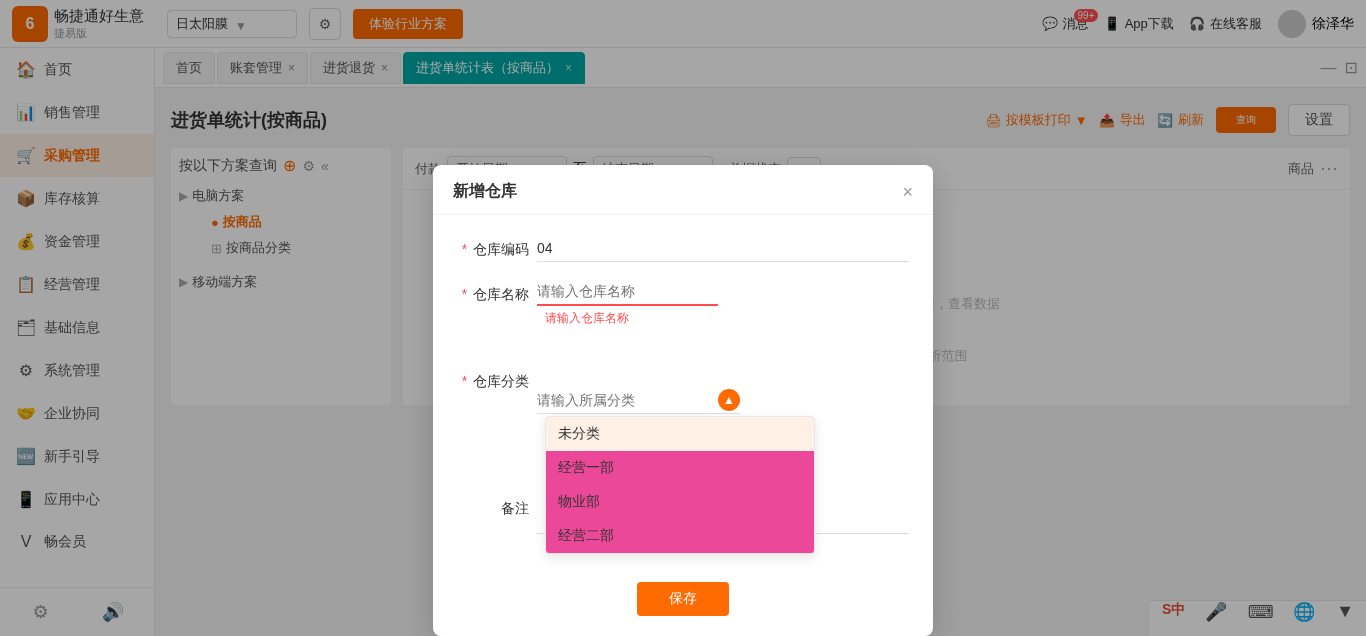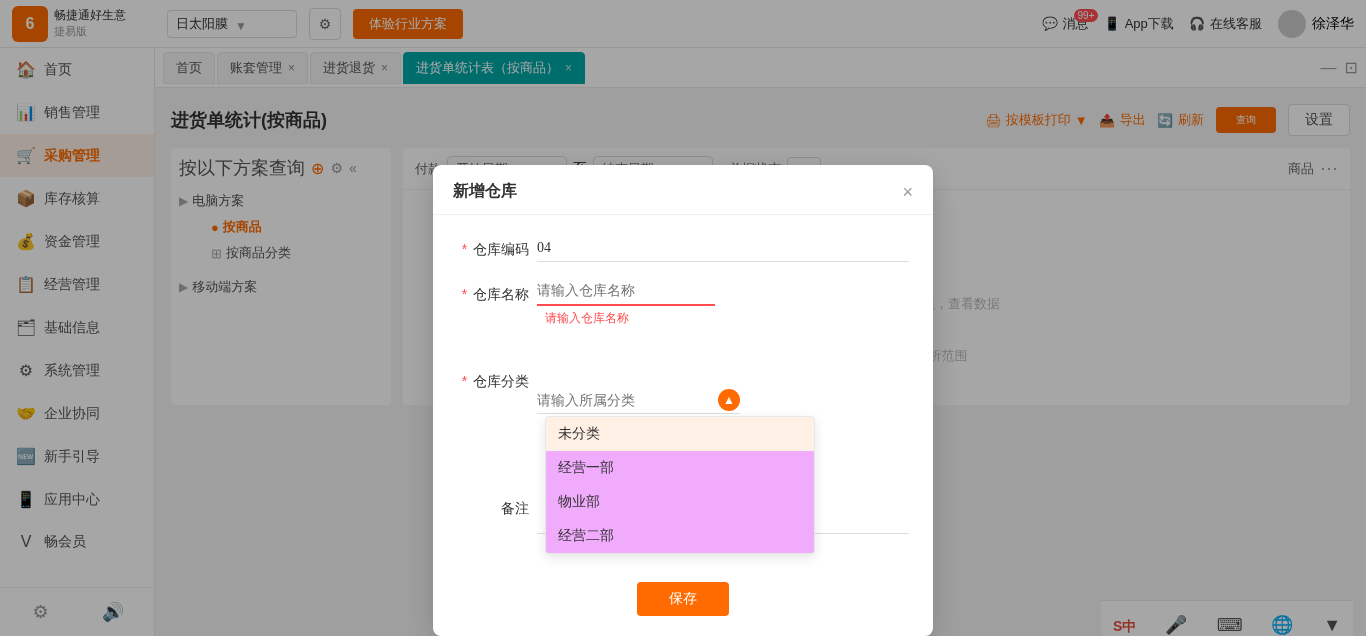--- a/index.html
+++ b/index.html
@@ -28,21 +28,21 @@
       background: #ff6b00;
       border-radius: 6px;
       display: flex;
       align-items: center;
       justify-content: center;
       color: #fff;
       font-size: 16px;
       font-weight: bold;
       margin-right: 6px;
     }
-    .logo-text { font-size: 12px; color: #333; line-height: 1.3; }
+    .logo-text { font-size: 15px; color: #333; line-height: 1.3; }
     .logo-sub { font-size: 11px; color: #999; }
     .header-middle {
       flex: 1;
       display: flex;
       align-items: center;
       gap: 12px;
     }
     .store-selector {
       display: flex;
       align-items: flex-end;
@@ -345,21 +345,20 @@
     }
     .required-star { color: #ff4d4f; margin-right: 2px; }
     .form-input {
       flex: 1;
       border: none;
       border-bottom: 1px solid #ddd;
       padding: 5px 0;
       font-size: 14px;
       outline: none;
       color: #333;
-      font-family: Liberation Serif, serif;
     }
     .form-input.error { border-bottom: 2px solid #ff4d4f; }
     .form-input-box {
       flex: 1;
       position: relative;
     }
     .error-msg {
       color: #ff4d4f;
       font-size: 12px;
       margin-top: 4px;
@@ -382,21 +381,21 @@
     .toggle-icon {
       color: #ff6b00;
       cursor: pointer;
       font-size: 16px;
     }
     .dropdown-list {
       position: absolute;
       top: 100%;
       left: 0;
       right: 0;
-      background: #f0abfc;
+      background: #ec4899;
       border: 1px solid #e8e8e8;
       border-radius: 4px;
       z-index: 200;
       box-shadow: 0 4px 12px rgba(0,0,0,0.1);
       margin-top: 2px;
       min-width: 270px;
     }
     .dropdown-item {
       padding: 8px 12px;
       cursor: pointer;
@@ -483,28 +482,28 @@
       font-size: 13px;
       appearance: none;
       cursor: pointer;
       background: #fff;
     }
 
     
     .bottom-bar {
       position: fixed;
       bottom: 0;
-      right: 13px;
+      right: 0;
       height: 36px;
       background: #fff;
       border-top: 1px solid #e8e8e8;
       display: flex;
-      align-items: flex-end;
+      align-items: flex-start;
       padding: 0 12px;
-      gap: 29px;
+      gap: 20px;
     }
     .bottom-icon { font-size: 18px; cursor: pointer; color: #555; }
   </style>
 </head>
 <body>
 
 <div class="top-header">
   <div class="logo-area">
     <div class="logo-icon">
       <span>6</span>
@@ -643,21 +642,21 @@
           </button>
           <button class="query-btn">查询</button>
           <button class="set-btn">设置</button>
         </div>
       </div>
 
       <div class="bg-content">
 
         <div class="left-panel">
           <div style="display:flex;align-items:center;gap:6px;margin-bottom:8px;">
-            <span style="font-size:18px;color:#555;">按以下方案查询</span>
+            <span style="font-size:14px;color:#555;">按以下方案查询</span>
             <span style="color:#ff6b00;cursor:pointer;font-size:16px;">⊕</span>
             <span style="color:#999;cursor:pointer;font-size:14px;">⚙</span>
             <span style="color:#999;cursor:pointer;font-size:14px;">«</span>
           </div>
           <div class="scheme-node">
             <span style="color:#aaa;font-size:12px;">▶</span>
             <span>电脑方案</span>
           </div>
           <div style="padding-left:16px;">
             <div class="scheme-child" style="color:#ff6b00;font-weight:bold;">

